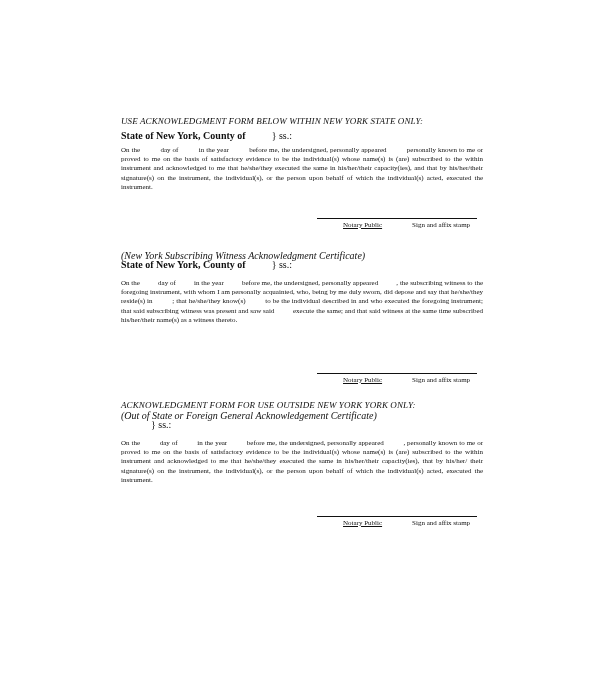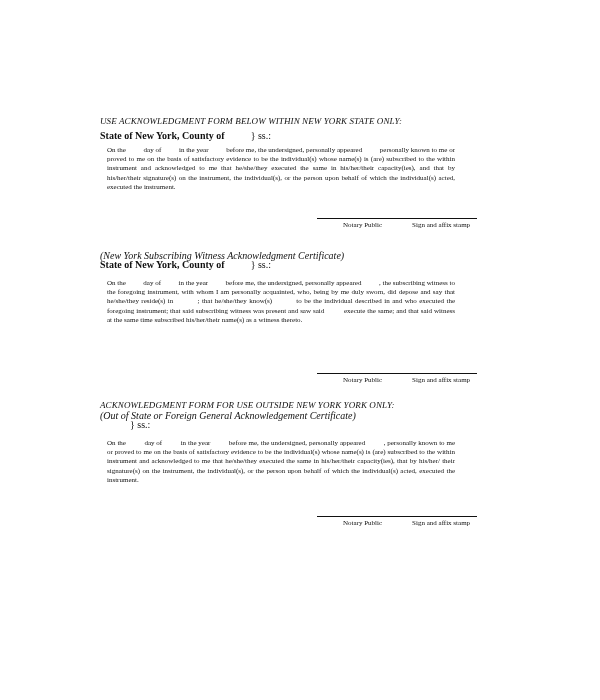--- a/index.html
+++ b/index.html
@@ -17,21 +17,21 @@
     }
     .page {
       position: absolute;
       left: 0;
       top: 0;
       width: 600px;
       height: 700px;
     }
     .section {
       position: absolute;
-      left: 100px;
+      left: 121px;
       width: 362px;
     }
     .heading {
       font-style: italic;
       font-size: 9px;
       letter-spacing: 0.1px;
       white-space: nowrap;
       line-height: 11px;
     }
     .subheading {
@@ -55,41 +55,42 @@
       font-weight: normal;
     }
     .venue.indent {
       padding-left: 30px;
       font-weight: normal;
     }
     .body-text {
       font-size: 7px;
       line-height: 9.2px;
       text-align: justify;
-      margin: 7px;
+      margin: 0;
       font-family: Liberation Serif, serif;
     }
     .sig-block {
       position: absolute;
       left: 317px;
       width: 162px;
     }
     .sig-line {
       height: 0;
       border-top: 1px solid #111;
       width: 160px;
     }
     .sig-labels {
       display: flex;
       font-size: 7px;
       line-height: 10px;
       margin-top: 1px;
     }
     .sig-labels .notary {
       margin-left: 26px;
+      text-decoration: underline;
     }
     .sig-labels .stamp {
       margin-left: 30px;
     }
   </style>
 </head>
 <body>
 
 <div class="page">
 

